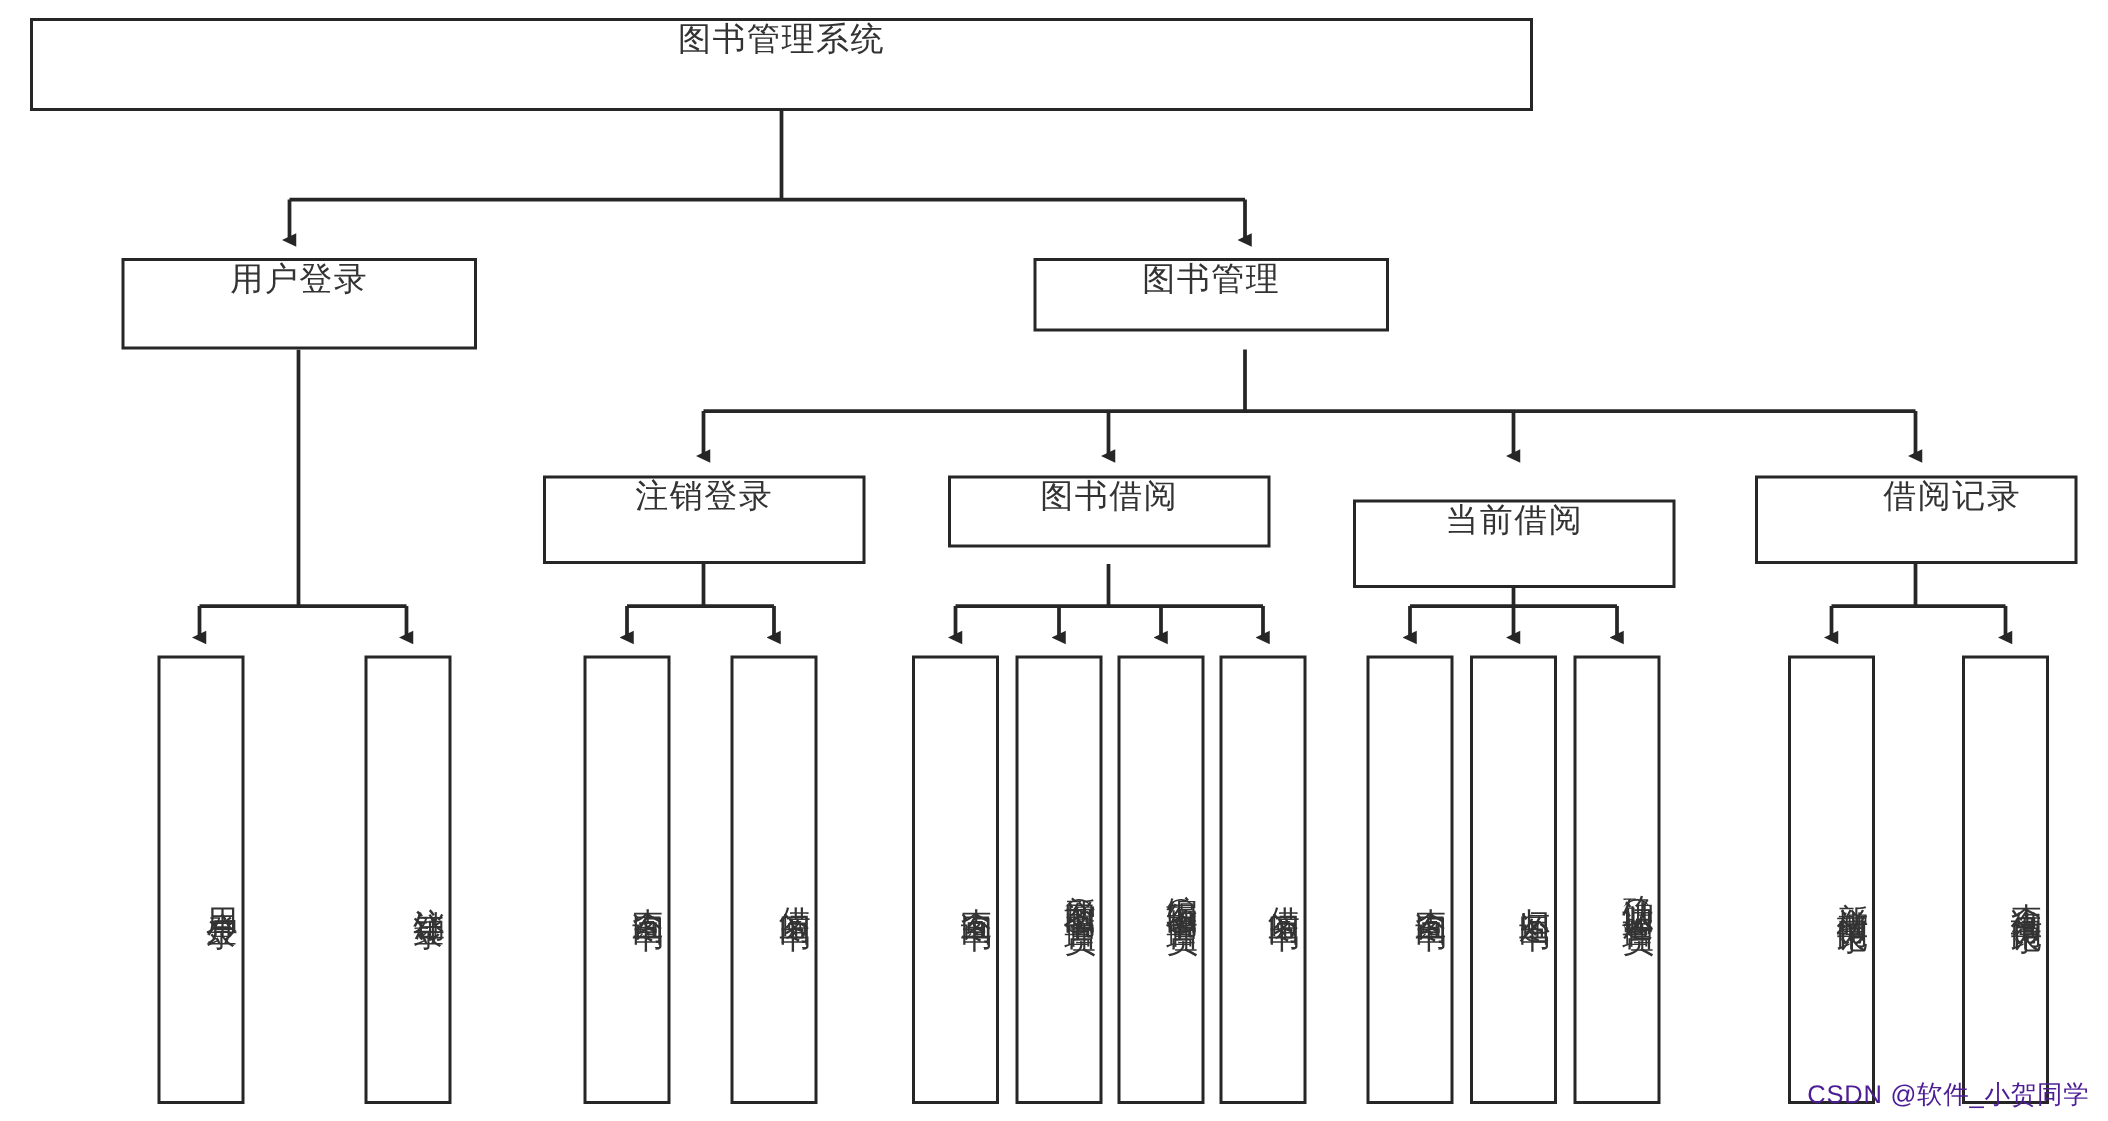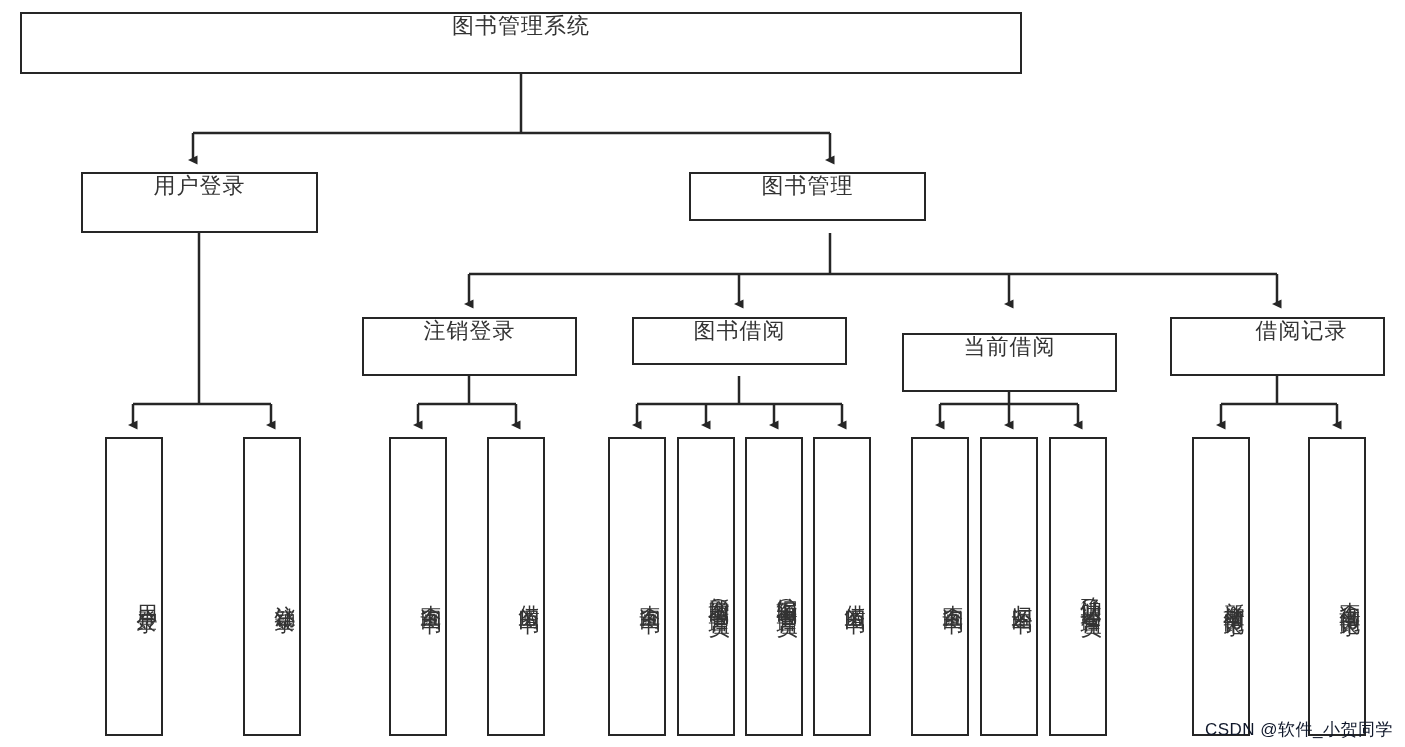--- a/index.html
+++ b/index.html
@@ -49,21 +49,21 @@
   .node.vert > span {
     writing-mode: vertical-rl;
     text-orientation: upright;
     display: block;
   }
   #watermark {
     position: absolute;
     right: 12px;
     bottom: 6px;
     font-size: 17px;
-    color: #0f172a;
+    color: #4c1d95;
     letter-spacing: 0.5px;
     white-space: nowrap;
     pointer-events: none;
   }
 </style>
 </head>
 <body>
 
 <div id="canvas">
 

